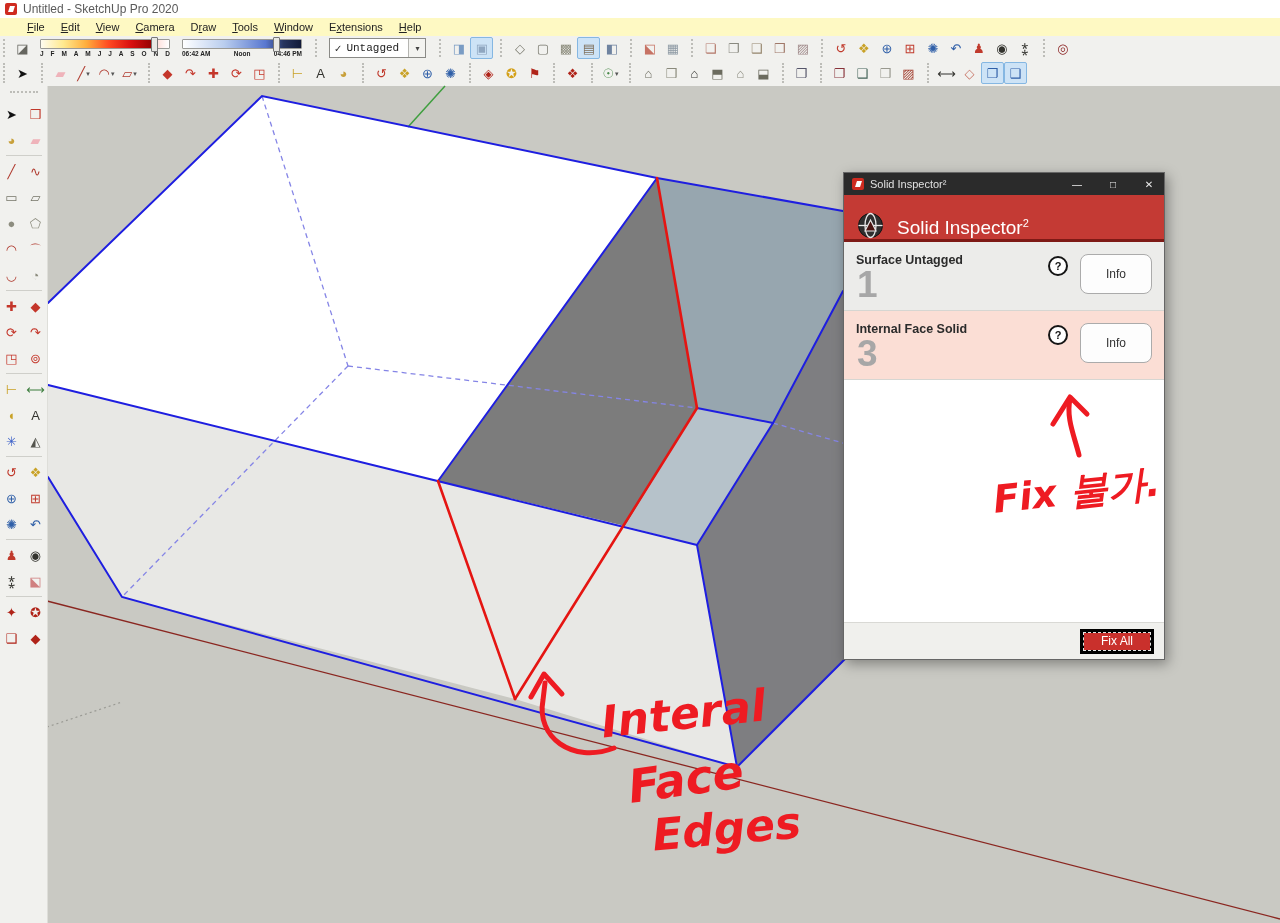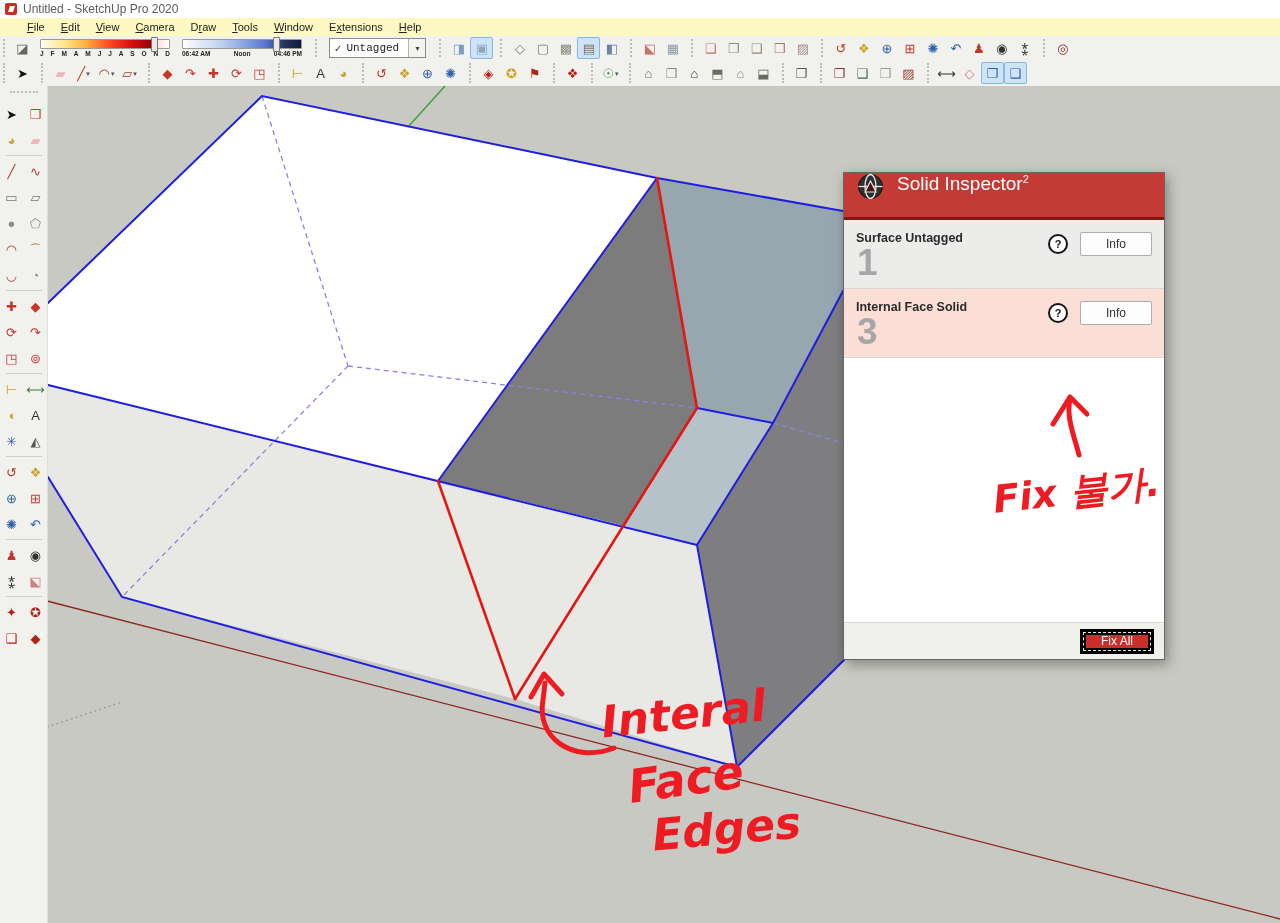--- a/index.html
+++ b/index.html
@@ -69,37 +69,37 @@
           flex-direction:column;z-index:5;box-sizing:border-box;}
   .dlg-titlebar{height:22px;flex:0 0 22px;background:#2b2b2b;display:flex;align-items:center;
           gap:6px;padding:0 0 0 8px;}
   .dlg-logo{width:12px;height:12px;background:#cf2b20;border-radius:2px;position:relative;}
   .dlg-logo::after{content:"";position:absolute;left:4px;top:3px;width:5px;height:6px;
           background:#fff;transform:skewX(-18deg);}
   .dlg-title{color:#e0e0e0;font-size:11px;flex:1;}
   .dlg-btn{color:#ededed;font-size:10px;width:30px;height:100%;display:flex;
           align-items:center;justify-content:center;}
   .dlg-header{height:44px;flex:0 0 44px;background:#c43a34;border-bottom:3px solid #7e1a16;
-          display:flex;align-items:flex-start;gap:13px;padding:0 13px;}
+          display:flex;align-items:flex-end;gap:13px;padding:0 13px;}
   .dlg-header-title{color:#fff;font-size:19px;}
   .dlg-header-title sup{font-size:11px;}
   .si-row{height:68px;flex:0 0 68px;position:relative;border-bottom:1px solid #d6d6d2;background:#ececea;}
   .si-row.alert{background:#fbded5;}
   .si-label{position:absolute;left:12px;top:11px;font-size:12.5px;font-weight:bold;color:#2b2b2b;}
   .si-count{position:absolute;left:13px;top:22px;font-size:37px;font-weight:bold;color:#a7a7a7;}
   .si-help{position:absolute;right:96px;top:14px;width:16px;height:16px;border:2px solid #151515;
           border-radius:50%;background:#fff;color:#111;font-size:11px;font-weight:bold;
           display:flex;align-items:center;justify-content:center;}
-  .si-info{position:absolute;right:12px;top:12px;width:72px;height:24px;background:#fdfdfd;
-          border:1px solid #ababab;border-radius:2px;font-size:12px;color:#333;
+  .si-info{position:absolute;right:12px;top:12px;width:72px;height:40px;background:#fdfdfd;
+          border:1px solid #ababab;border-radius:8px;font-size:12px;color:#333;
           display:flex;align-items:center;justify-content:center;box-sizing:border-box;}
   .si-body{flex:1;background:#fff;}
   .si-footer{height:36px;flex:0 0 36px;background:#f0f0ed;border-top:1px solid #d9d9d5;
           display:flex;align-items:center;justify-content:flex-end;padding:0 10px;}
-  .fix-all{width:74px;height:25px;background:#c9302c;border:6px solid #000000;color:#fff;
+  .fix-all{width:74px;height:25px;background:#c9302c;border:4px solid #000000;color:#fff;
           font-size:12px;display:flex;align-items:center;justify-content:center;
           outline:1px dashed rgba(255,255,255,.9);outline-offset:-4px;box-sizing:border-box;}
 
   
   .annot{position:absolute;color:#ee1b22;font-family:"DejaVu Sans",sans-serif;
          font-style:italic;font-weight:bold;z-index:8;white-space:nowrap;pointer-events:none;}
   #annot-interal{left:601px;top:688px;font-size:44px;transform:rotate(-6deg);}
   #annot-face{left:628px;top:752px;font-size:46px;transform:rotate(-8deg);}
   #annot-edges{left:652px;top:803px;font-size:44px;transform:rotate(-5deg);}
   #annot-fix{left:993px;top:466px;font-size:38px;transform:rotate(-6deg);}
@@ -599,20 +599,27 @@
   </g>
 
   <g stroke="#e51512" stroke-width="2.6" fill="none" stroke-linecap="round">
     <line x1="657" y1="178" x2="697" y2="408"></line>
     <line x1="697" y1="408" x2="515" y2="699"></line>
     <line x1="438" y1="481" x2="515" y2="699"></line>
   </g>
 </svg>
 
 <div class="dialog">
+  <div class="dlg-titlebar">
+    <div class="dlg-logo"></div>
+    <div class="dlg-title">Solid Inspector²</div>
+    <div class="dlg-btn">—</div>
+    <div class="dlg-btn">□</div>
+    <div class="dlg-btn">✕</div>
+  </div>
   <div class="dlg-header">
     <svg width="27" height="27" viewBox="0 0 27 27">
       <circle cx="13.5" cy="13.5" r="12" fill="#2f2f2f" stroke="#111" stroke-width="1"></circle>
       <ellipse cx="13.5" cy="13.5" rx="5.5" ry="12" fill="none" stroke="#e8e8e8" stroke-width="1.3"></ellipse>
       <line x1="1.5" y1="13.5" x2="25.5" y2="13.5" stroke="#e8e8e8" stroke-width="1.3"></line>
       <path d="M 8 19 L 13.5 8 L 19 19 Z" fill="#4a1512" stroke="#e8e8e8" stroke-width="1.2"></path>
     </svg>
     <div class="dlg-header-title">
       <span>Solid Inspector</span><sup>2</sup>
     </div>

